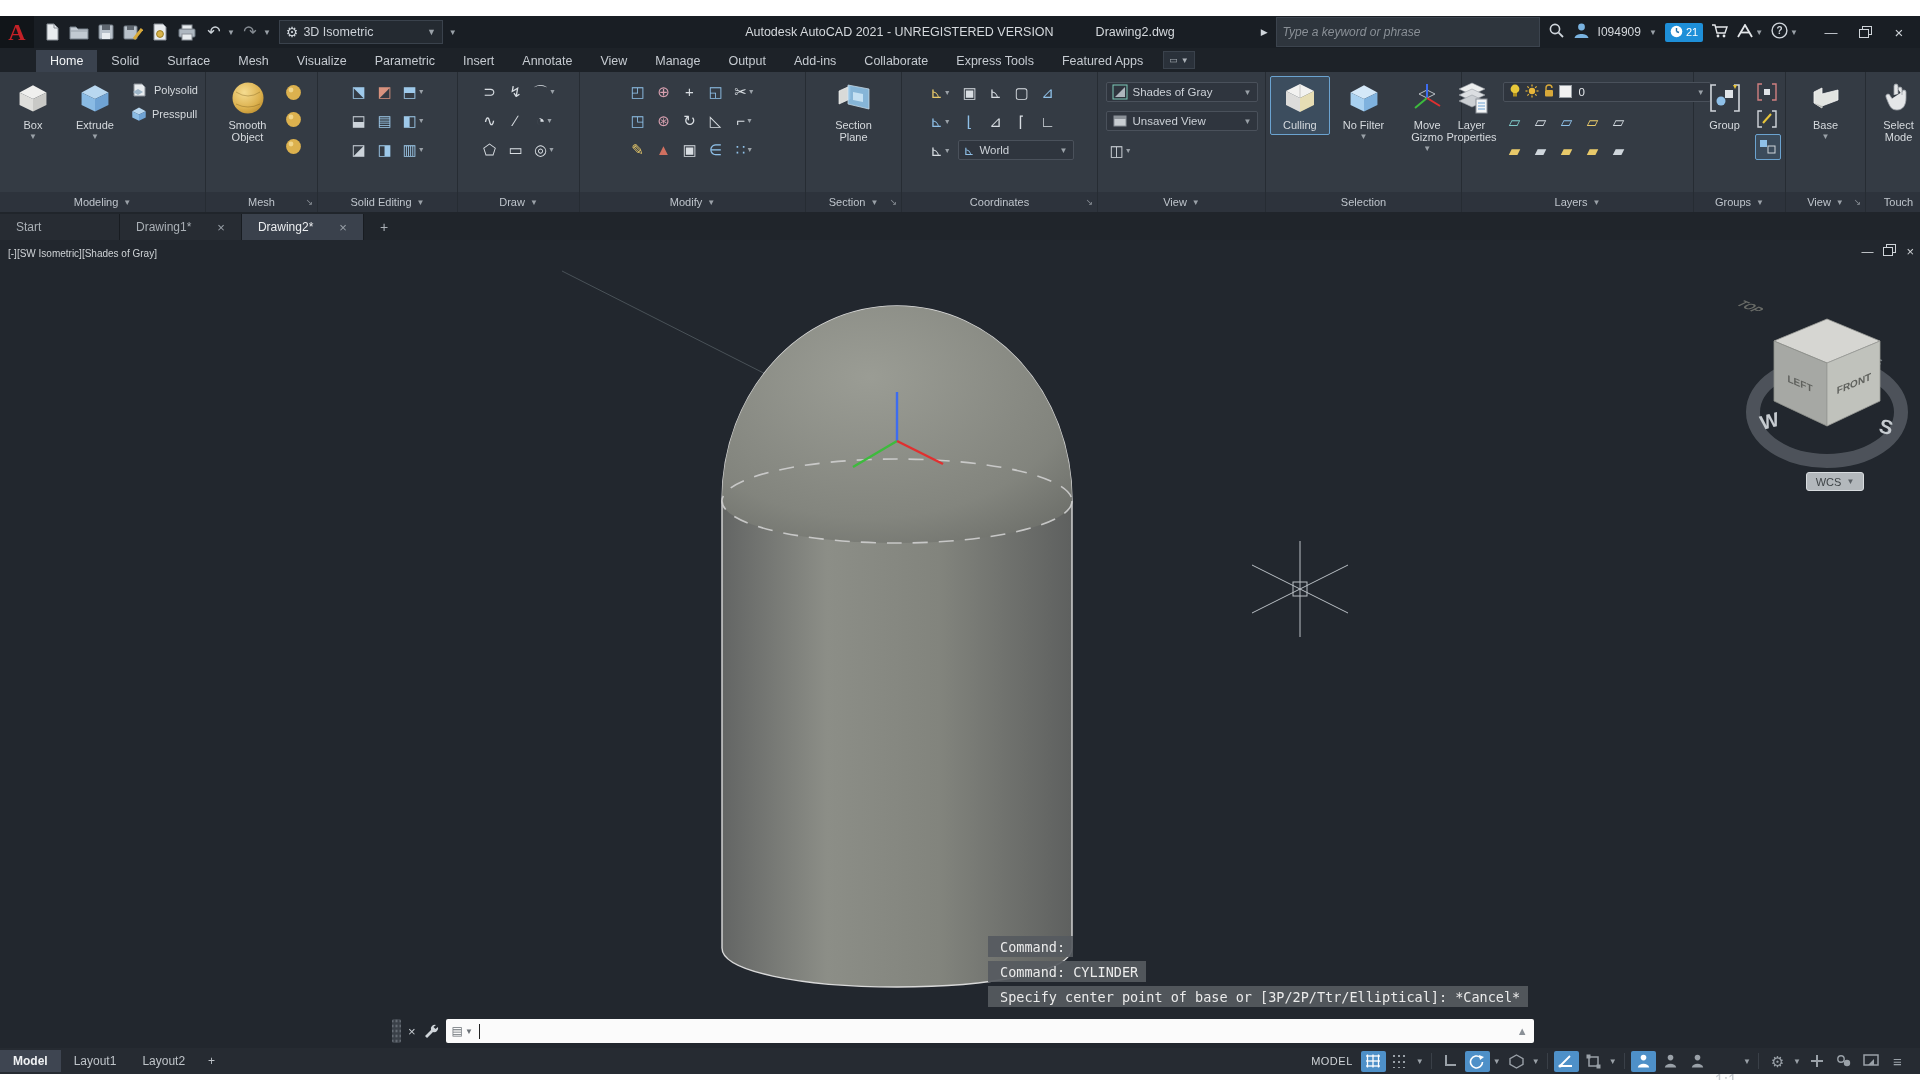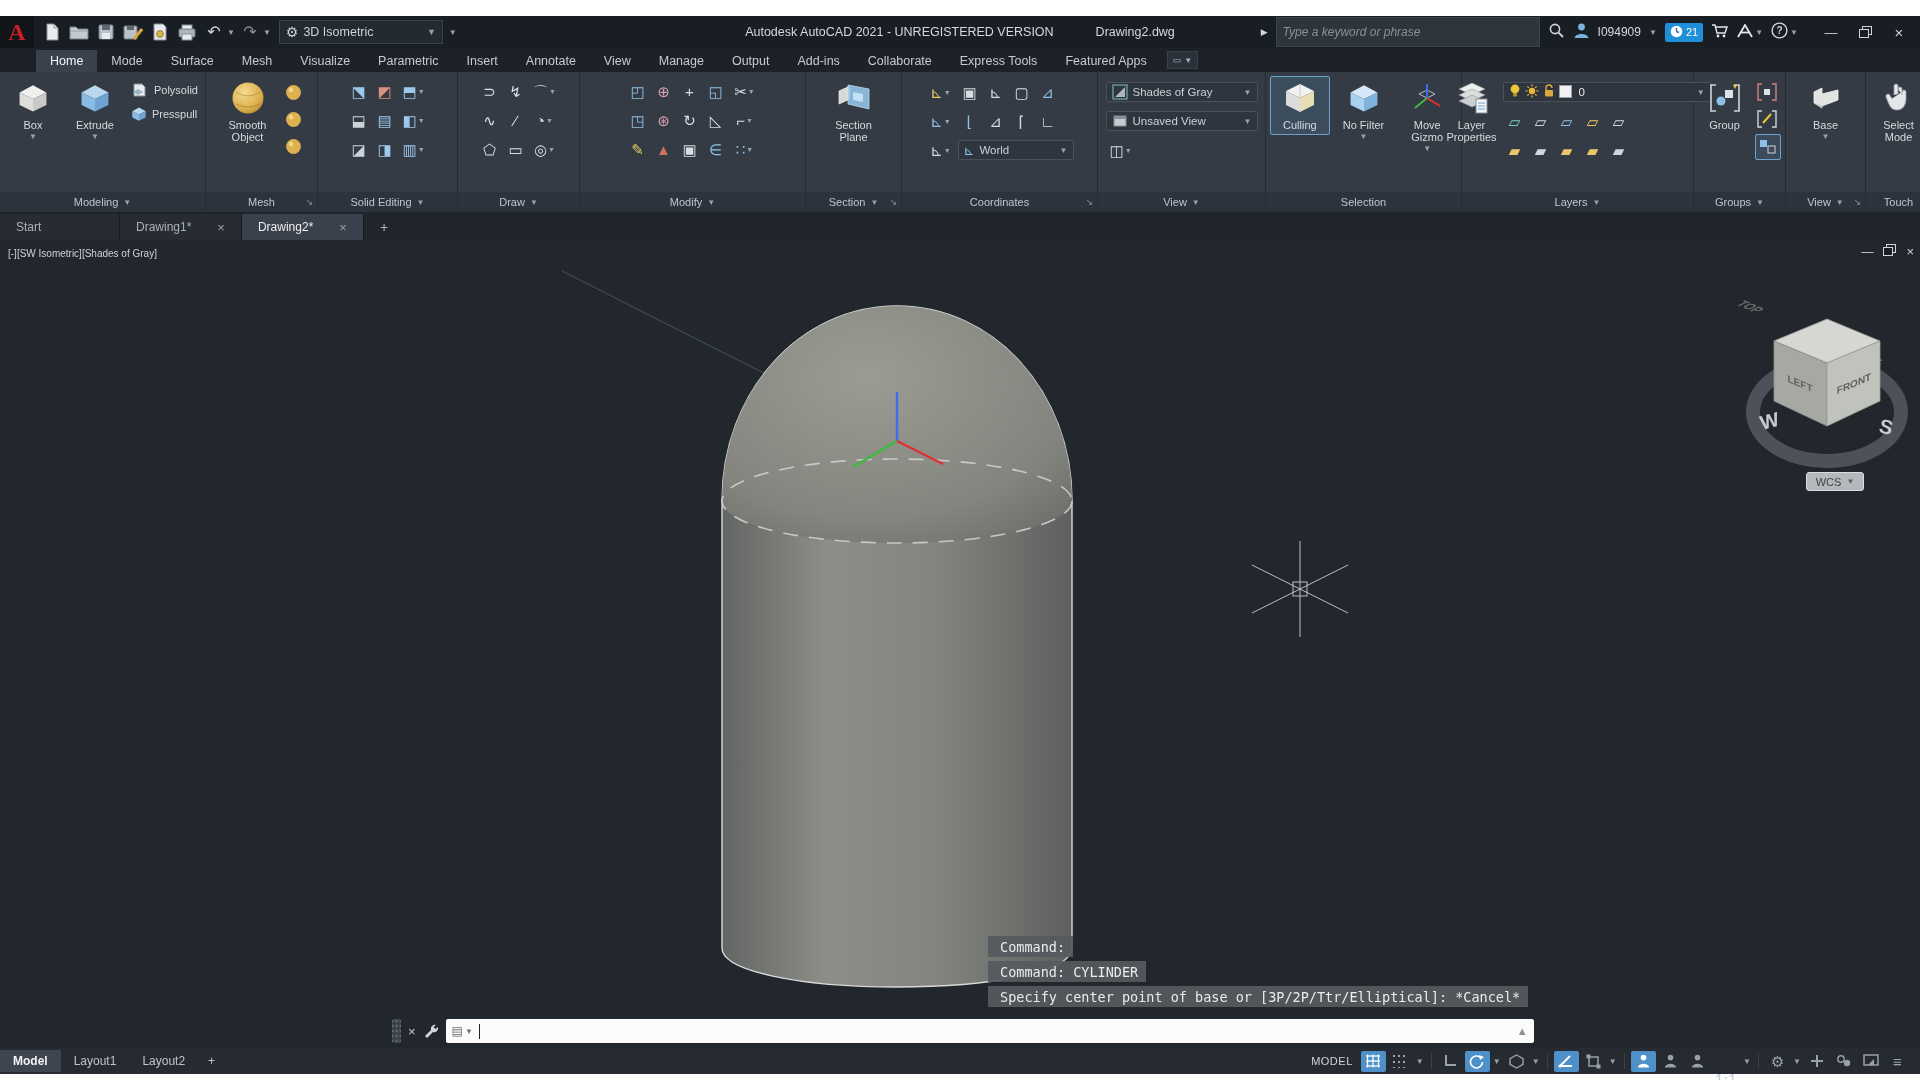--- a/index.html
+++ b/index.html
@@ -236,21 +236,21 @@
               <rect x="0.5" y="3.5" width="9" height="8" fill="#191e24" stroke="#cfd4d9"></rect>
             </svg>
           </span>
         <span class="winbtn" style="font-size:15px">×</span>
       </div>
     </div>
   </div>
 
   <div class="ribbontabs" id="ribbontabs">
       <div class="rtab active">Home</div>
-      <div class="rtab">Mode</div>
+      <div class="rtab">Solid</div>
       <div class="rtab">Surface</div>
       <div class="rtab">Mesh</div>
       <div class="rtab">Visualize</div>
       <div class="rtab">Parametric</div>
       <div class="rtab">Insert</div>
       <div class="rtab">Annotate</div>
       <div class="rtab">View</div>
       <div class="rtab">Manage</div>
       <div class="rtab">Output</div>
       <div class="rtab">Add-ins</div>

